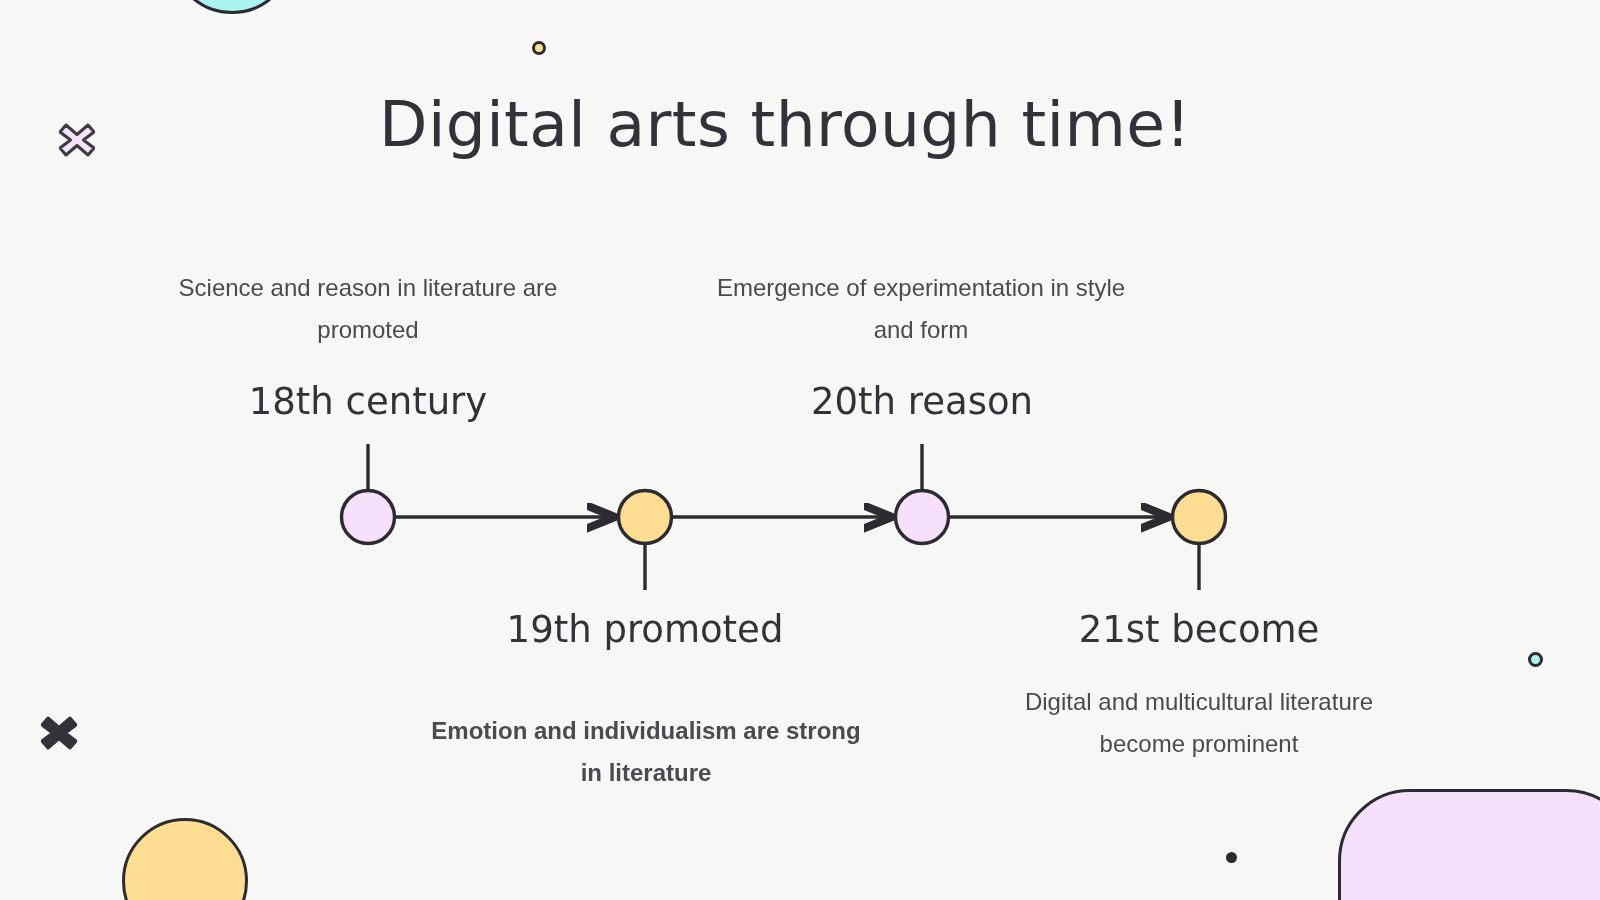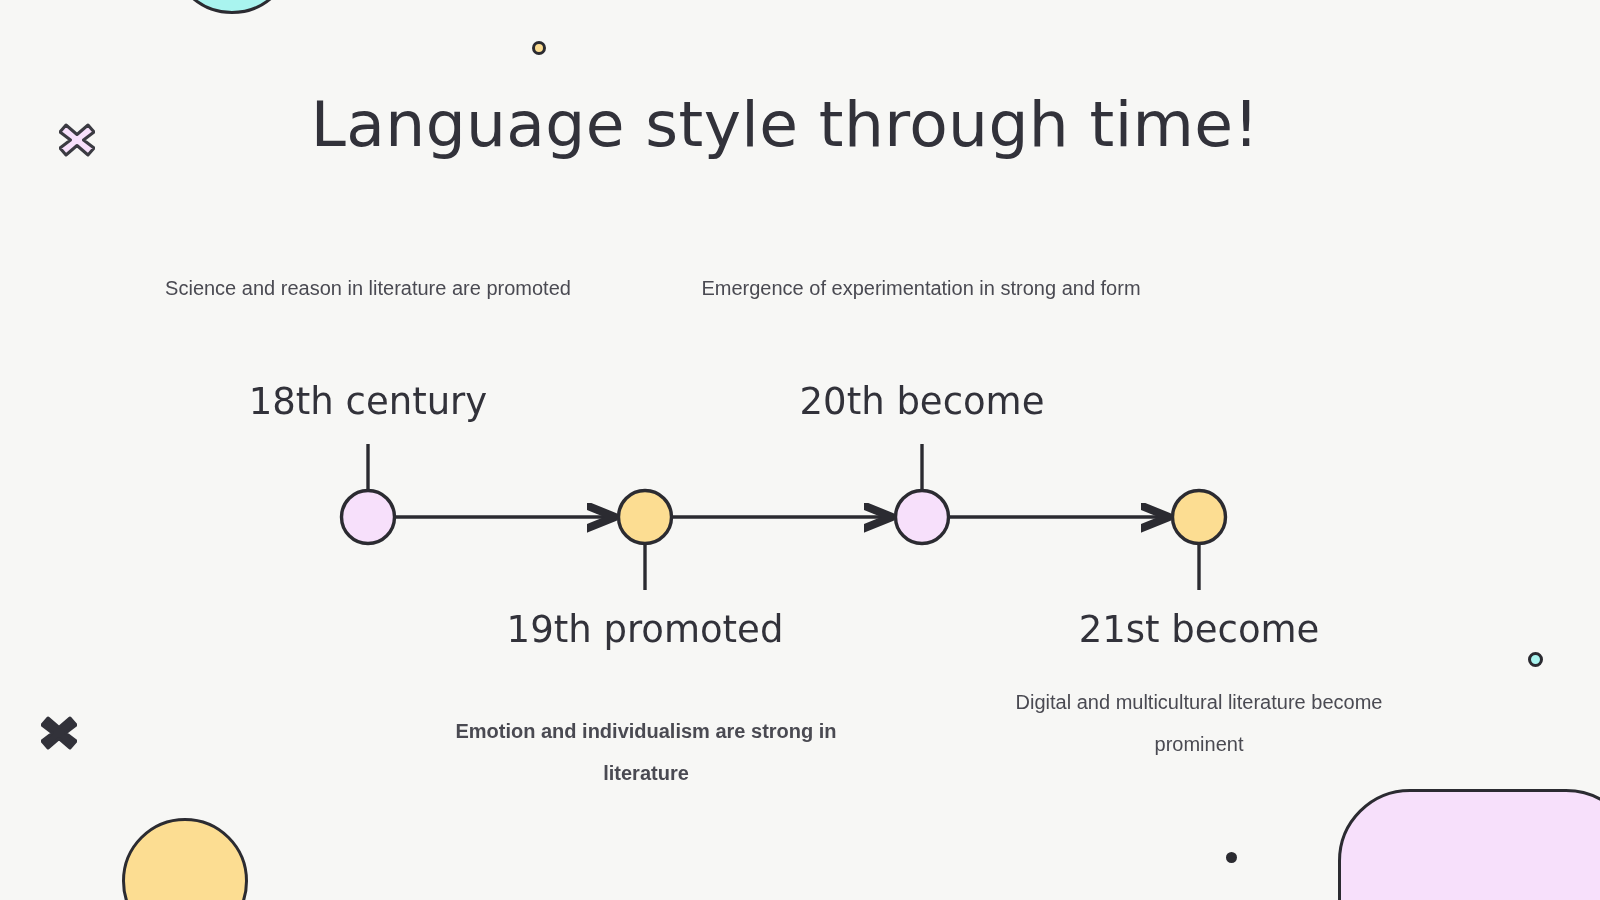--- a/index.html
+++ b/index.html
@@ -89,21 +89,21 @@
     position: absolute;
     text-align: center;
     font-size: 37px;
     color: #32323a;
     font-family: "DejaVu Sans", sans-serif;
     white-space: nowrap;
   }
   .node-desc {
     position: absolute;
     text-align: center;
-    font-size: 20px;
+    font-size: 24px;
     line-height: 42px;
     color: #4a4a52;
     font-family: "Liberation Sans", sans-serif;
   }
 
   
   .era-0  { left: 168px; top: 380px; width: 400px; }
   .desc-0 { left: 148px; top: 267px; width: 440px; }
   
   .era-1  { left: 445px; top: 608px; width: 400px; }
@@ -128,21 +128,21 @@
   <div class="deco deco-dot deco-dot-black"></div>
 
   <svg class="deco deco-x-pink" viewBox="0 0 36 36">
     <path d="M7 3 L18 12.5 L29 3 L35 10 L24.5 18 L35 26 L29 33 L18 23.5 L7 33 L1 26 L11.5 18 L1 10 Z" fill="#f7e0fb" stroke="#3b3b42" stroke-width="3" stroke-linejoin="round"></path>
   </svg>
 
   <svg class="deco deco-x-dark" viewBox="0 0 36 36">
     <path d="M7 3 L18 12.5 L29 3 L35 10 L24.5 18 L35 26 L29 33 L18 23.5 L7 33 L1 26 L11.5 18 L1 10 Z" fill="#32323a" stroke="#32323a" stroke-width="3" stroke-linejoin="round"></path>
   </svg>
 
-  <div class="title">Language style through time!</div>
+  <div class="title">Digital arts through time!</div>
 
   <svg class="timeline-svg" width="1600" height="900">
     <defs>
       <marker id="arrowhead" markerWidth="9" markerHeight="9" refX="7.5" refY="4" orient="auto">
         <path d="M0,0.6 L8.4,4 L0,7.4" fill="none" stroke="#2b2b31" stroke-width="2.4" stroke-linecap="round" stroke-linejoin="round"></path>
       </marker>
     </defs>
 
     <line x1="368" y1="444" x2="368" y2="492" stroke="#2b2b31" stroke-width="3.4"></line>
     <line x1="645" y1="542" x2="645" y2="590" stroke="#2b2b31" stroke-width="3.4"></line>
@@ -158,19 +158,19 @@
     <circle cx="922" cy="517" r="26.5" fill="#f7e0fb" stroke="#2b2b31" stroke-width="3.4"></circle>
     <circle cx="1199" cy="517" r="26.5" fill="#fcdd92" stroke="#2b2b31" stroke-width="3.4"></circle>
   </svg>
 
   <div class="node-era era-0">18th century</div>
   <div class="node-desc desc-0">Science and reason in literature are promoted</div>
 
   <div class="node-era era-1">19th promoted</div>
   <div class="node-desc desc-1">Emotion and individualism are strong in literature</div>
 
-  <div class="node-era era-2">20th become</div>
-  <div class="node-desc desc-2">Emergence of experimentation in strong and form</div>
+  <div class="node-era era-2">20th reason</div>
+  <div class="node-desc desc-2">Emergence of experimentation in style and form</div>
 
   <div class="node-era era-3">21st become</div>
   <div class="node-desc desc-3">Digital and multicultural literature become prominent</div>
 
 </div>
 
 </body></html>

